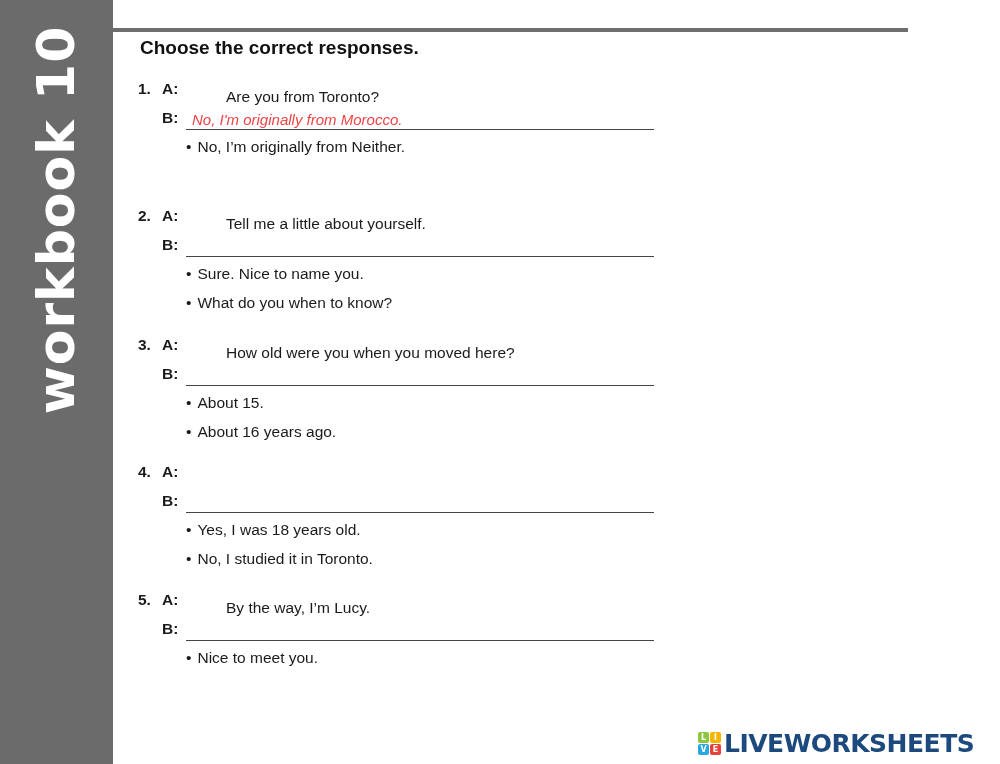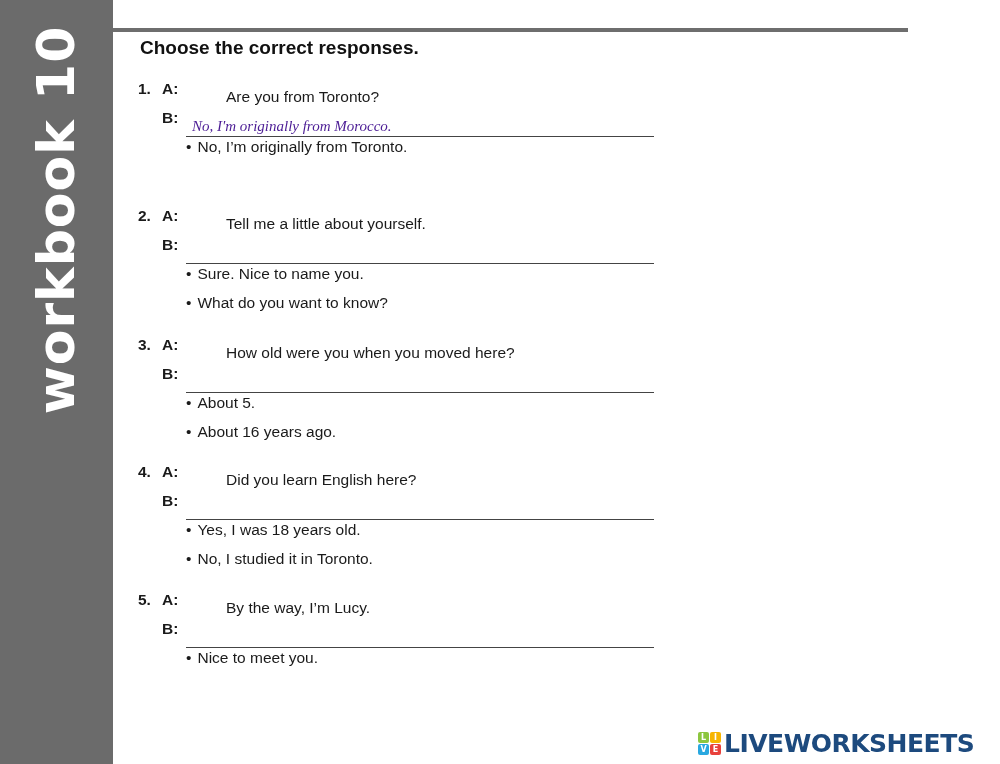--- a/index.html
+++ b/index.html
@@ -35,22 +35,22 @@
   .item { position: absolute; left: 138px; width: 520px; font-size: 15.5px; }
   .line { position: relative; height: 29px; }
   .num { position: absolute; left: 0; top: 0; font-weight: bold; }
   .a-label { position: absolute; left: 24px; top: 0; font-weight: bold; }
   .a-text { position: absolute; left: 48px; top: 8px; margin-left: 40px; }
   .b-label { position: absolute; left: 24px; top: 0; font-weight: bold; }
   .blank {
     position: absolute; left: 48px; top: 0; width: 462px; height: 20px;
     border: none; border-bottom: 1.5px solid #444;
     background: transparent; outline: none;
-    font-family: Liberation Serif, serif; font-style: italic;
-    font-size: 15px; color: #4c1d95; padding: 0 0 0 6px; margin-top: 7px;
+    font-family: Liberation Sans, sans-serif; font-style: italic;
+    font-size: 15px; color: #ef4444; padding: 0 0 0 6px;
   }
   .opt { position: absolute; left: 48px; top: 0; }
   .opt::before { content: "\2022"; margin-right: 6px; }
   .logo {
     position: absolute; left: 698px; top: 730px; height: 26px;
     display: flex; align-items: center;
   }
   .logo-tiles {
     display: grid; grid-template-columns: 11px 11px; grid-template-rows: 11px 11px;
     gap: 1px; margin-right: 3px;
@@ -80,65 +80,64 @@
   <div class="line">
     <span class="num">1.</span>
     <span class="a-label">A:</span>
     <span class="a-text">Are you from Toronto?</span>
   </div>
   <div class="line">
     <span class="b-label">B:</span>
     <input class="blank" type="text" value="No, I'm originally from Morocco." style="">
   </div>
   <div class="line">
-      <span class="opt">No, I’m originally from Toronto.</span>
+      <span class="opt">No, I’m originally from Neither.</span>
     </div>
 </div>
 
 <div class="item" style="top:207px">
   <div class="line">
     <span class="num">2.</span>
     <span class="a-label">A:</span>
     <span class="a-text">Tell me a little about yourself.</span>
   </div>
   <div class="line">
     <span class="b-label">B:</span>
     <input class="blank" type="text" value="" style="">
   </div>
   <div class="line">
       <span class="opt">Sure. Nice to name you.</span>
     </div>
   <div class="line">
-      <span class="opt">What do you want to know?</span>
+      <span class="opt">What do you when to know?</span>
     </div>
 </div>
 
 <div class="item" style="top:336px">
   <div class="line">
     <span class="num">3.</span>
     <span class="a-label">A:</span>
     <span class="a-text">How old were you when you moved here?</span>
   </div>
   <div class="line">
     <span class="b-label">B:</span>
     <input class="blank" type="text" value="" style="">
   </div>
   <div class="line">
-      <span class="opt">About 5.</span>
+      <span class="opt">About 15.</span>
     </div>
   <div class="line">
       <span class="opt">About 16 years ago.</span>
     </div>
 </div>
 
 <div class="item" style="top:463px">
   <div class="line">
     <span class="num">4.</span>
     <span class="a-label">A:</span>
-    <span class="a-text">Did you learn English here?</span>
   </div>
   <div class="line">
     <span class="b-label">B:</span>
     <input class="blank" type="text" value="" style="">
   </div>
   <div class="line">
       <span class="opt">Yes, I was 18 years old.</span>
     </div>
   <div class="line">
       <span class="opt">No, I studied it in Toronto.</span>

